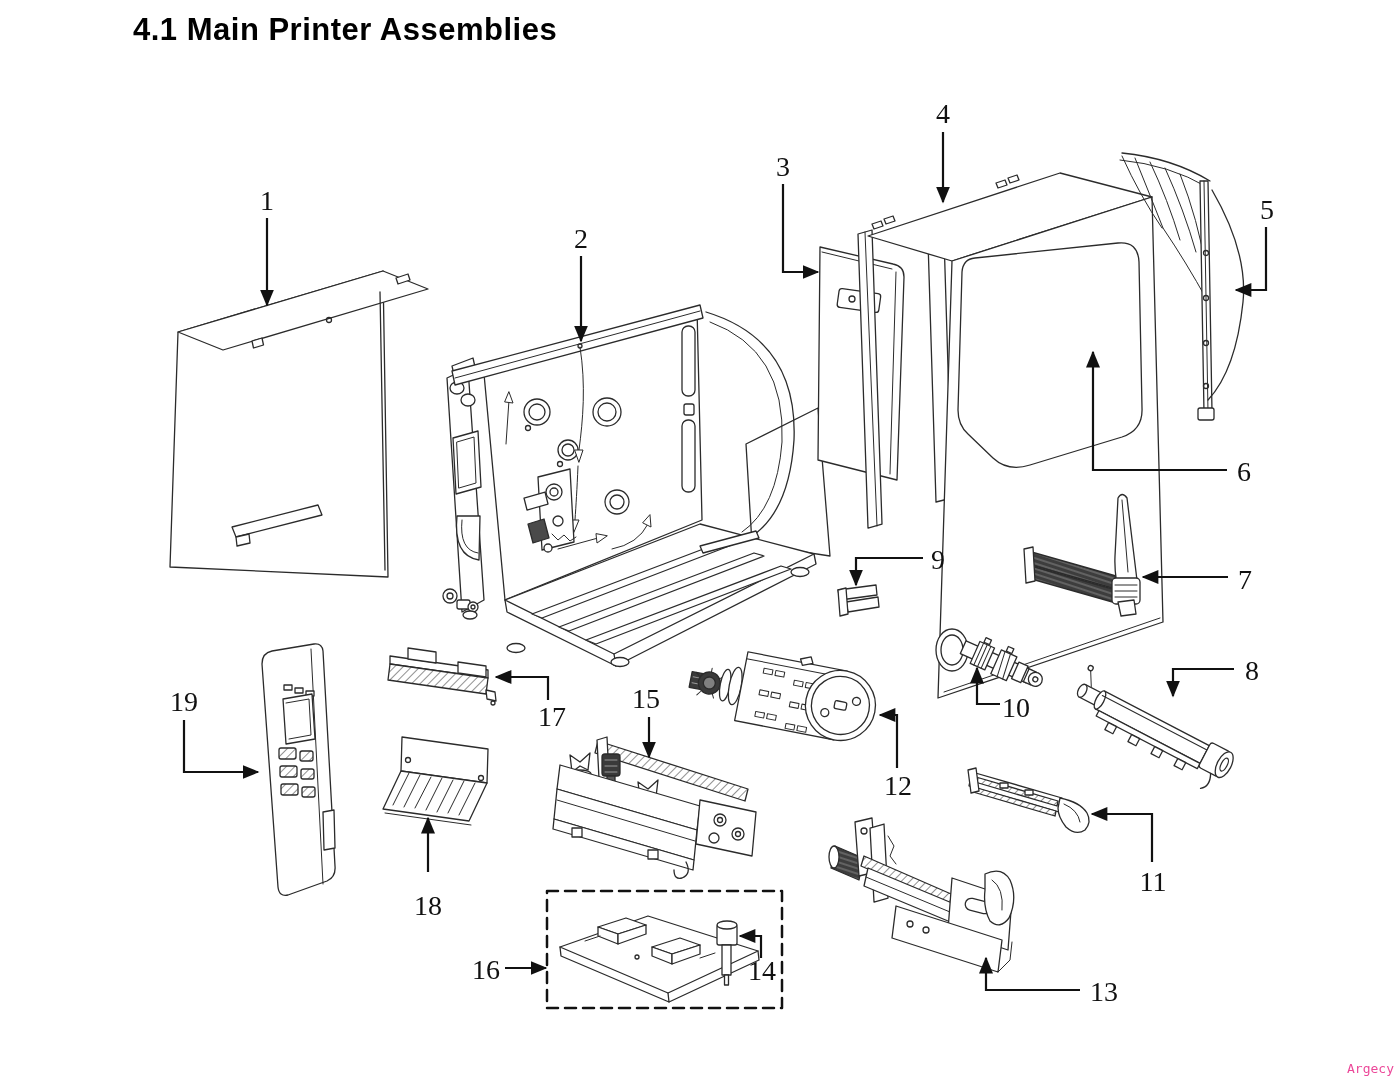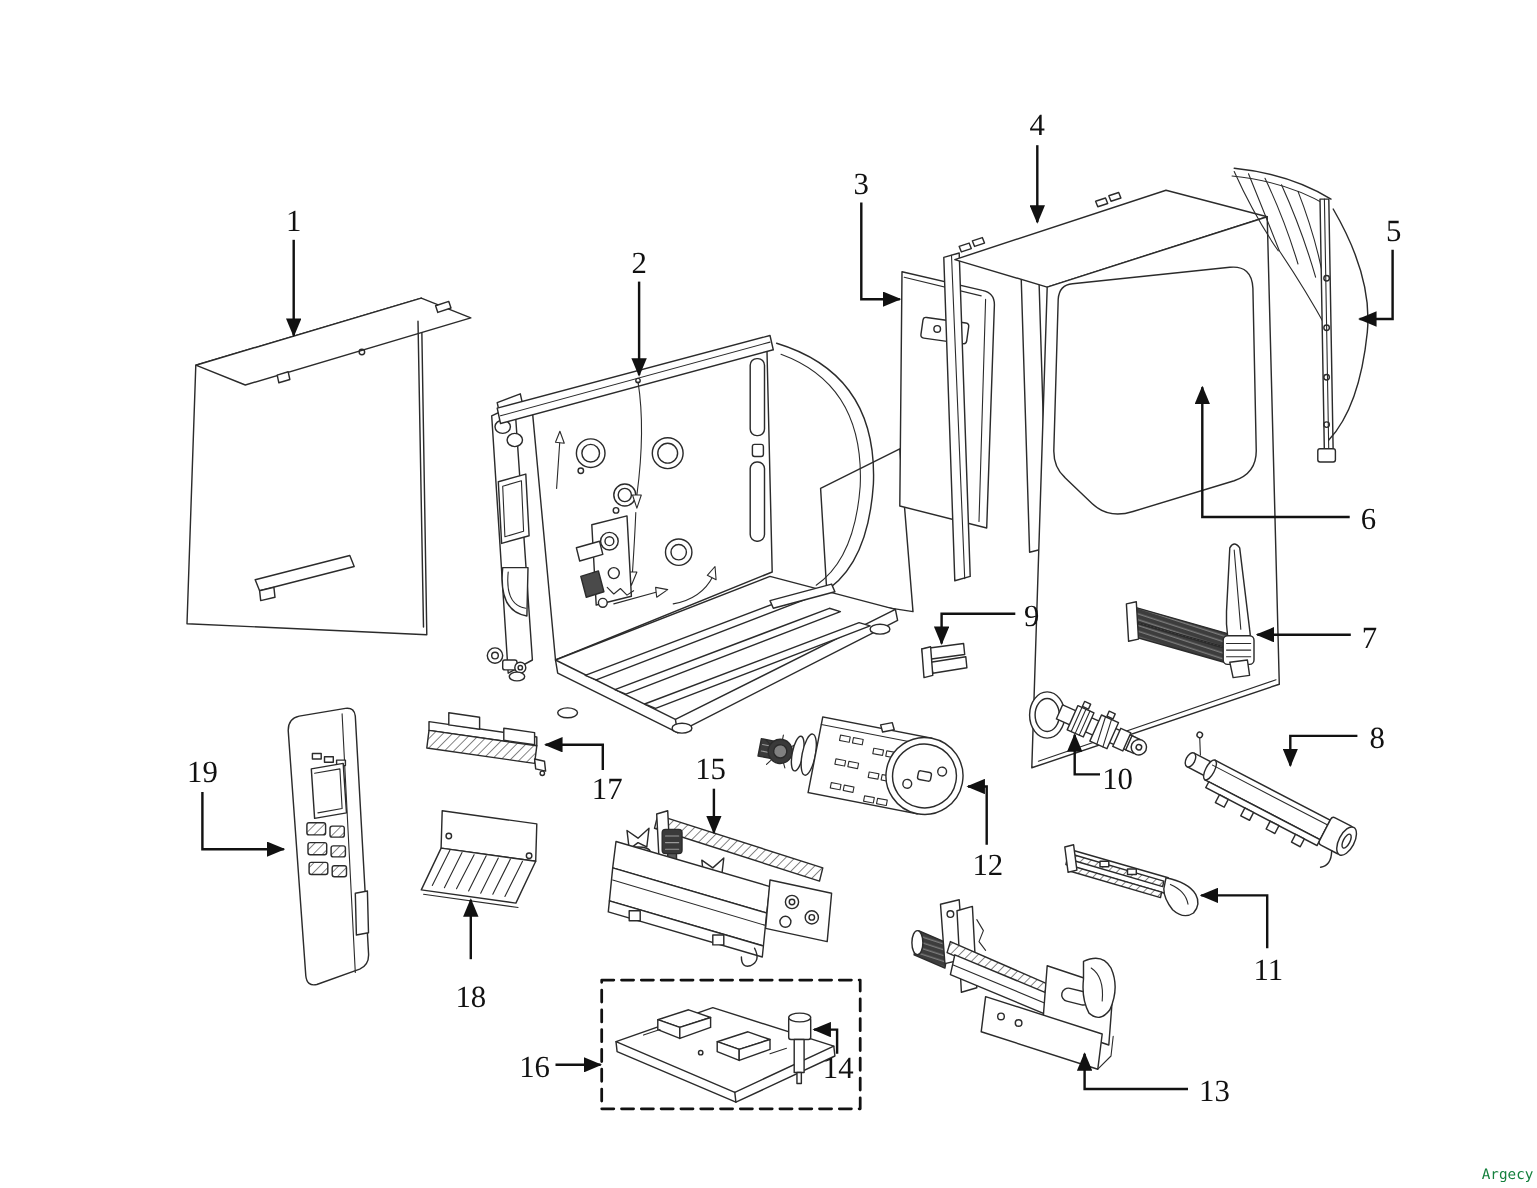--- a/index.html
+++ b/index.html
@@ -1,32 +1,33 @@
 <!DOCTYPE html>
 <html><head>
 <meta charset="utf-8">
 <style>
   html,body{margin:0;padding:0;background:#fff;}
   .page{position:relative;width:1397px;height:1080px;background:#fff;overflow:hidden;
         font-family:"Liberation Sans",sans-serif;}
   .page-title{position:absolute;left:133px;top:12px;margin:0;font-size:31px;font-weight:bold;
         color:#000;letter-spacing:.5px;font-family:"Liberation Sans",sans-serif;}
   .watermark{position:absolute;right:3px;bottom:4px;font-family:"DejaVu Sans Mono",monospace;
-        font-size:13px;color:#15803d;}
+        font-size:13px;color:#ec4899;}
   svg.diagram{position:absolute;left:0;top:0;}
   svg .part{stroke:#2b2b2b;stroke-width:1.3;fill:none;stroke-linejoin:round;stroke-linecap:round;}
   svg .w{fill:#ffffff;}
   svg .thin{stroke-width:1;}
   svg .lead{stroke:#111;stroke-width:2.2;fill:none;}
   svg text.co{font-family:"Liberation Serif",serif;font-size:28px;fill:#111;text-anchor:middle;}
 </style>
 </head>
 <body>
 
 <div class="page">
+  <h1 class="page-title">4.1 Main Printer Assemblies</h1>
 
   <svg class="diagram" width="1397" height="1080" viewBox="0 0 1397 1080">
     <defs>
       <marker id="ah" viewBox="0 0 12 10" refX="11" refY="5" markerUnits="userSpaceOnUse" markerWidth="17" markerHeight="14" orient="auto">
         <path d="M0,0 L12,5 L0,10 Z" fill="#111"></path>
       </marker>
       <pattern id="hatchA" width="6" height="6" patternUnits="userSpaceOnUse" patternTransform="rotate(45)">
         <rect width="6" height="6" fill="#ffffff"></rect>
         <line x1="0" y1="0" x2="0" y2="6" stroke="#555" stroke-width="1.3"></line>
       </pattern>

